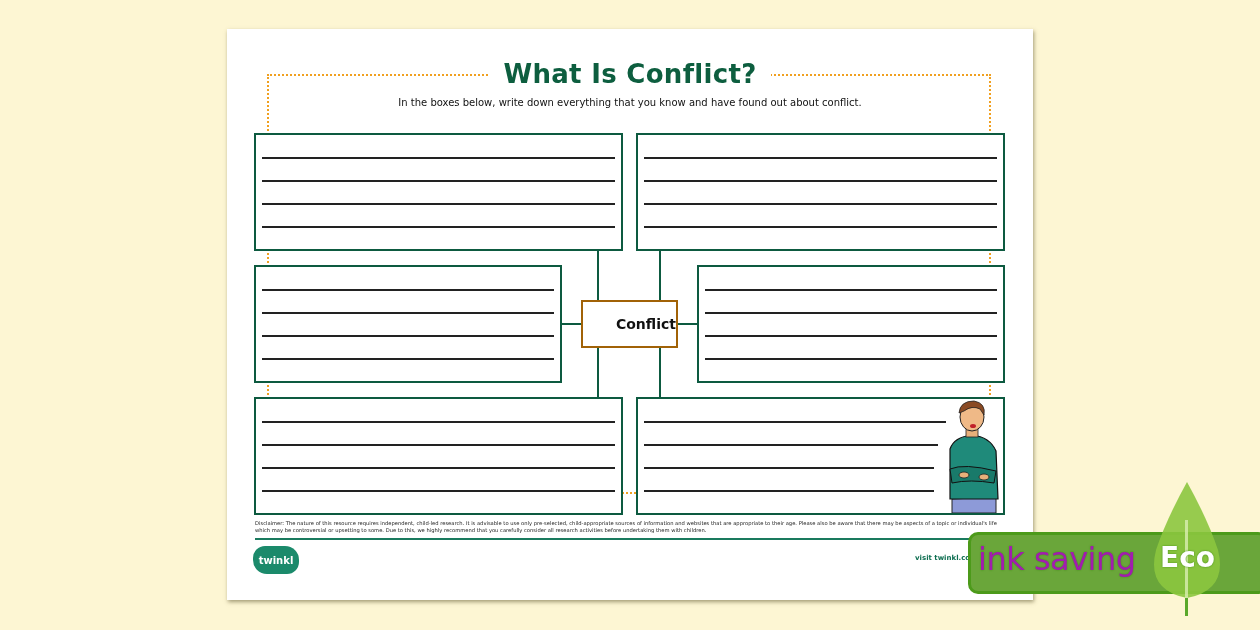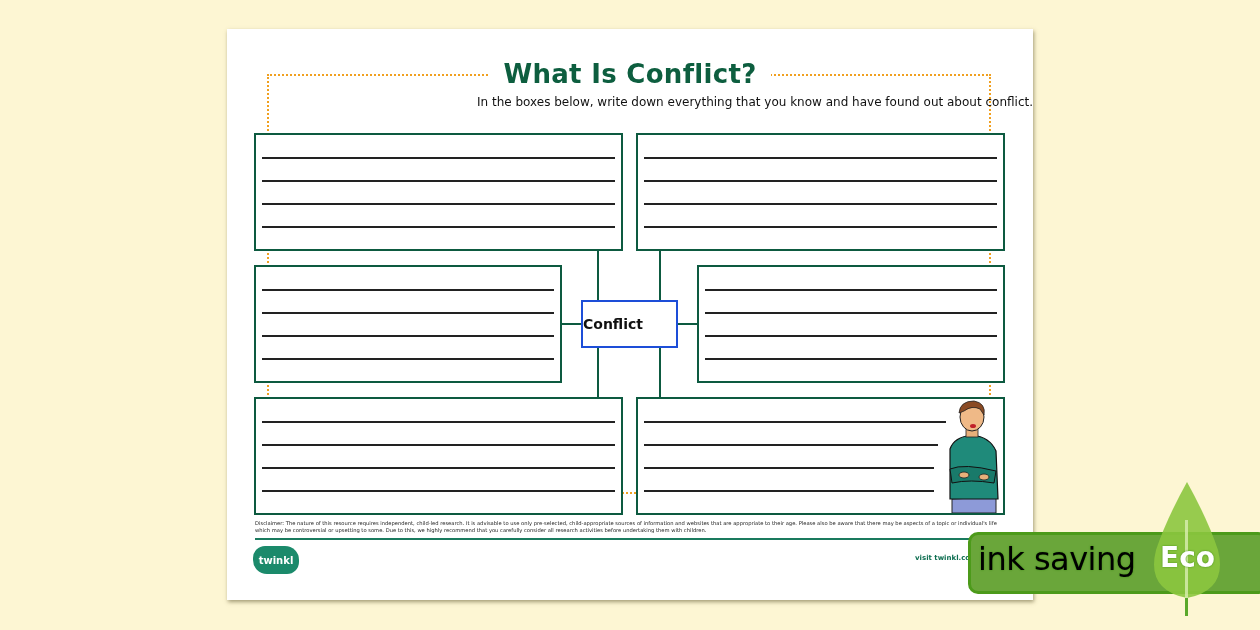--- a/index.html
+++ b/index.html
@@ -15,34 +15,34 @@
     position:absolute; left:40px; top:45px; width:724px; height:420px;
     border:2px dotted #f0a020; box-sizing:border-box;
   }
   .title {
     position:absolute; left:0; top:30px; width:806px; text-align:center;
     font-family:"DejaVu Sans", sans-serif; font-weight:bold; font-size:26px;
     color:#0d5e3f; letter-spacing:0.3px;
   }
   .title span { background:#fff; padding:0 14px; }
   .instructions {
-    position:absolute; left:0; top:65px; width:806px; text-align:right;
-    font-size:12px; line-height:17px; color:#111;
+    position:absolute; left:0; top:65px; width:806px; text-align:center;
+    font-size:10px; line-height:17px; color:#111;
   }
   .box {
     position:absolute; background:#fff; border:2px solid #0d5a40; box-sizing:border-box;
   }
   .box .line {
     position:absolute; left:6px; height:1.5px; background:#222;
   }
   .connector { position:absolute; background:#0d5a40; }
   .center-box {
     position:absolute; left:354px; top:271px; width:97px; height:48px;
-    border:2px solid #1d4ed8; box-sizing:border-box; background:#fff;
-    display:flex; align-items:center; justify-content:flex-start;
+    border:2px solid #a16207; box-sizing:border-box; background:#fff;
+    display:flex; align-items:center; justify-content:flex-end;
     font-weight:bold; font-size:14px; color:#111;
   }
   .disclaimer {
     position:absolute; left:28px; top:491px; width:752px; font-size:5.2px; line-height:7px; color:#222;
   }
   .footer-rule { position:absolute; left:28px; top:509px; width:752px; height:2px; background:#1a7a5e; }
   .twinkl-logo {
     position:absolute; left:26px; top:517px; width:46px; height:28px; background:#1b8a6b;
     border-radius:12px 14px 12px 14px; color:#fff; font-weight:bold; font-size:10px;
     display:flex; align-items:center; justify-content:center;
@@ -50,21 +50,21 @@
   .visit {
     position:absolute; left:688px; top:525px; font-size:7px; font-weight:bold; color:#0d6e50;
   }
   .boy { position:absolute; left:717px; top:370px; width:56px; height:114px; }
   .eco-banner {
     position:absolute; left:968px; top:532px; width:300px; height:62px;
     background:#6aa63a; border:3px solid #4c9a1a; border-radius:10px; box-sizing:border-box;
   }
   .eco-text {
     position:absolute; left:978px; top:540px; font-family:"DejaVu Sans", sans-serif;
-    font-size:32px; color:#000000; letter-spacing:-0.5px;
+    font-size:32px; color:#a21caf; letter-spacing:-0.5px;
     text-shadow:0 0 2px #3d8a15;
   }
   .eco-leaf { position:absolute; left:1148px; top:480px; width:78px; height:140px; }
   .eco-label {
     position:absolute; left:1160px; top:541px; font-size:28px; font-weight:bold; color:#fff;
     text-shadow:0 0 2px #3d8a15;
   }
 </style>
 </head>
 <body>

